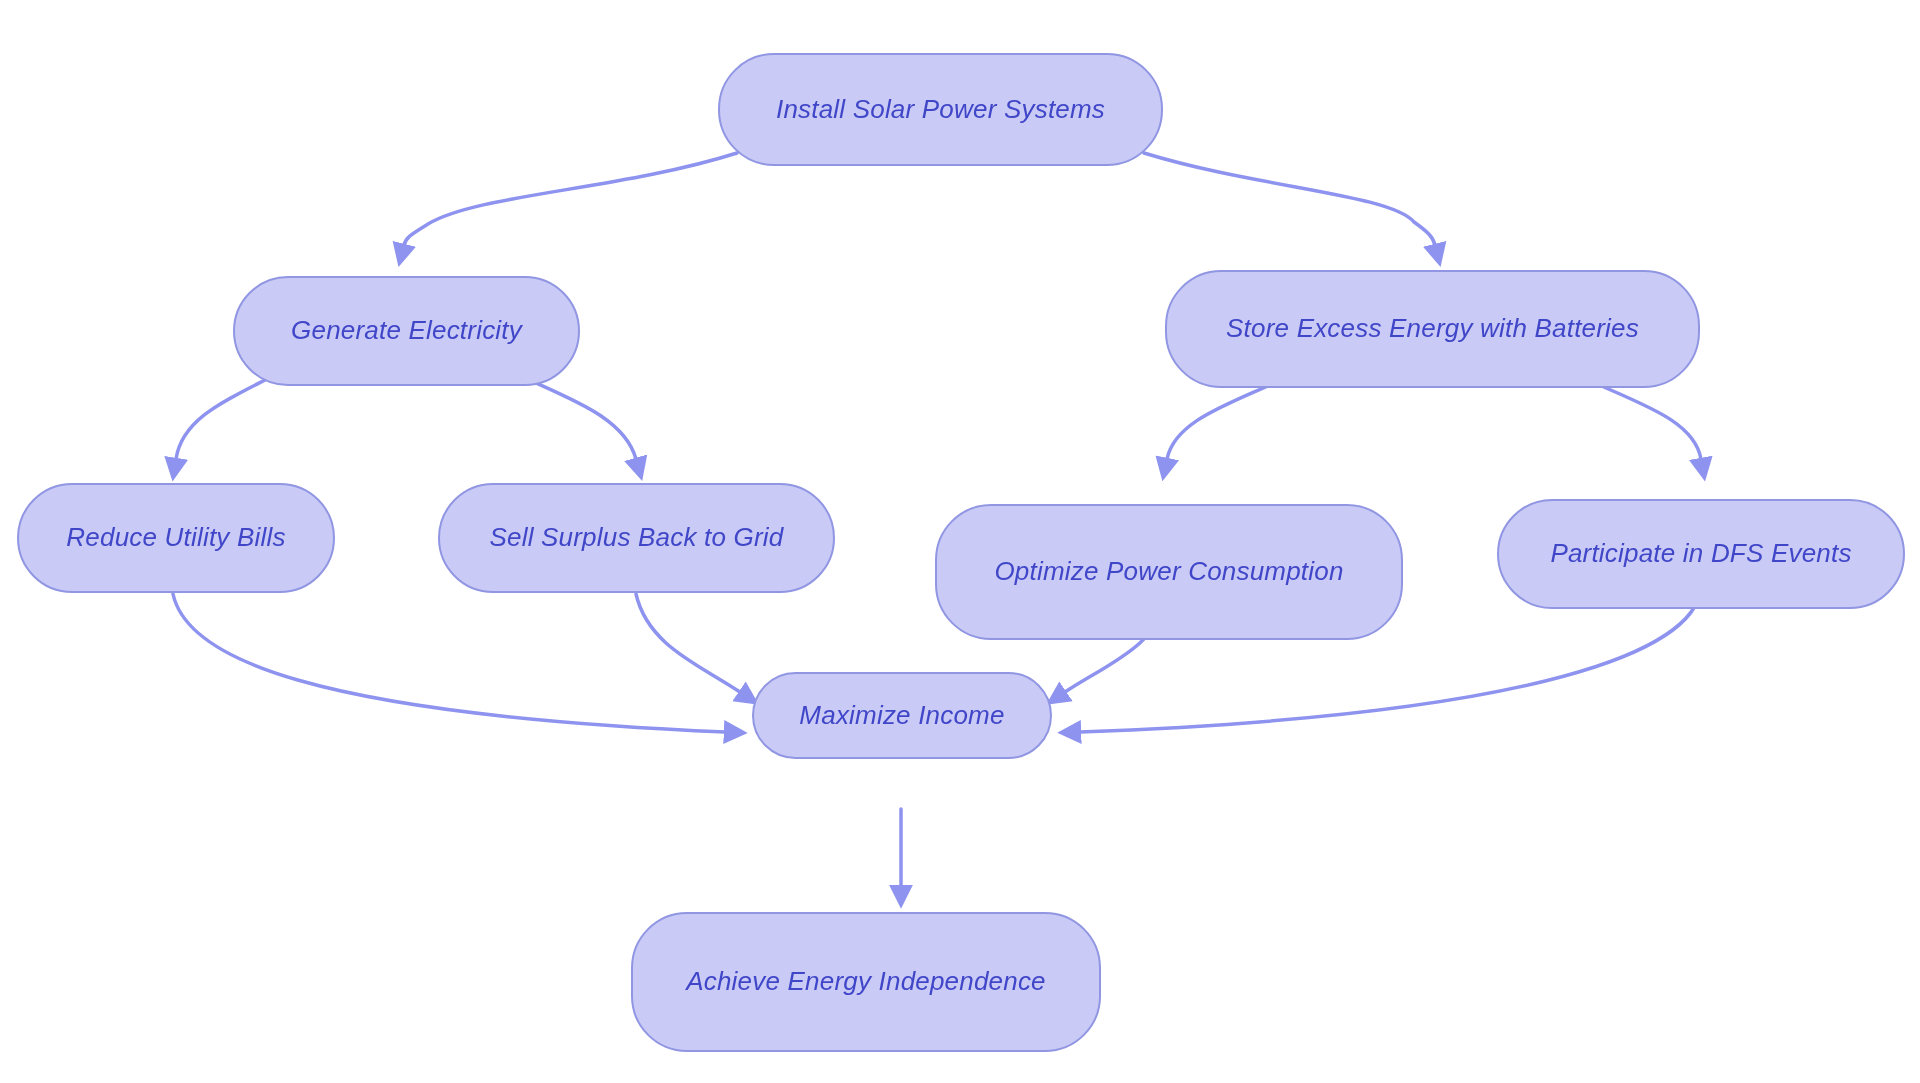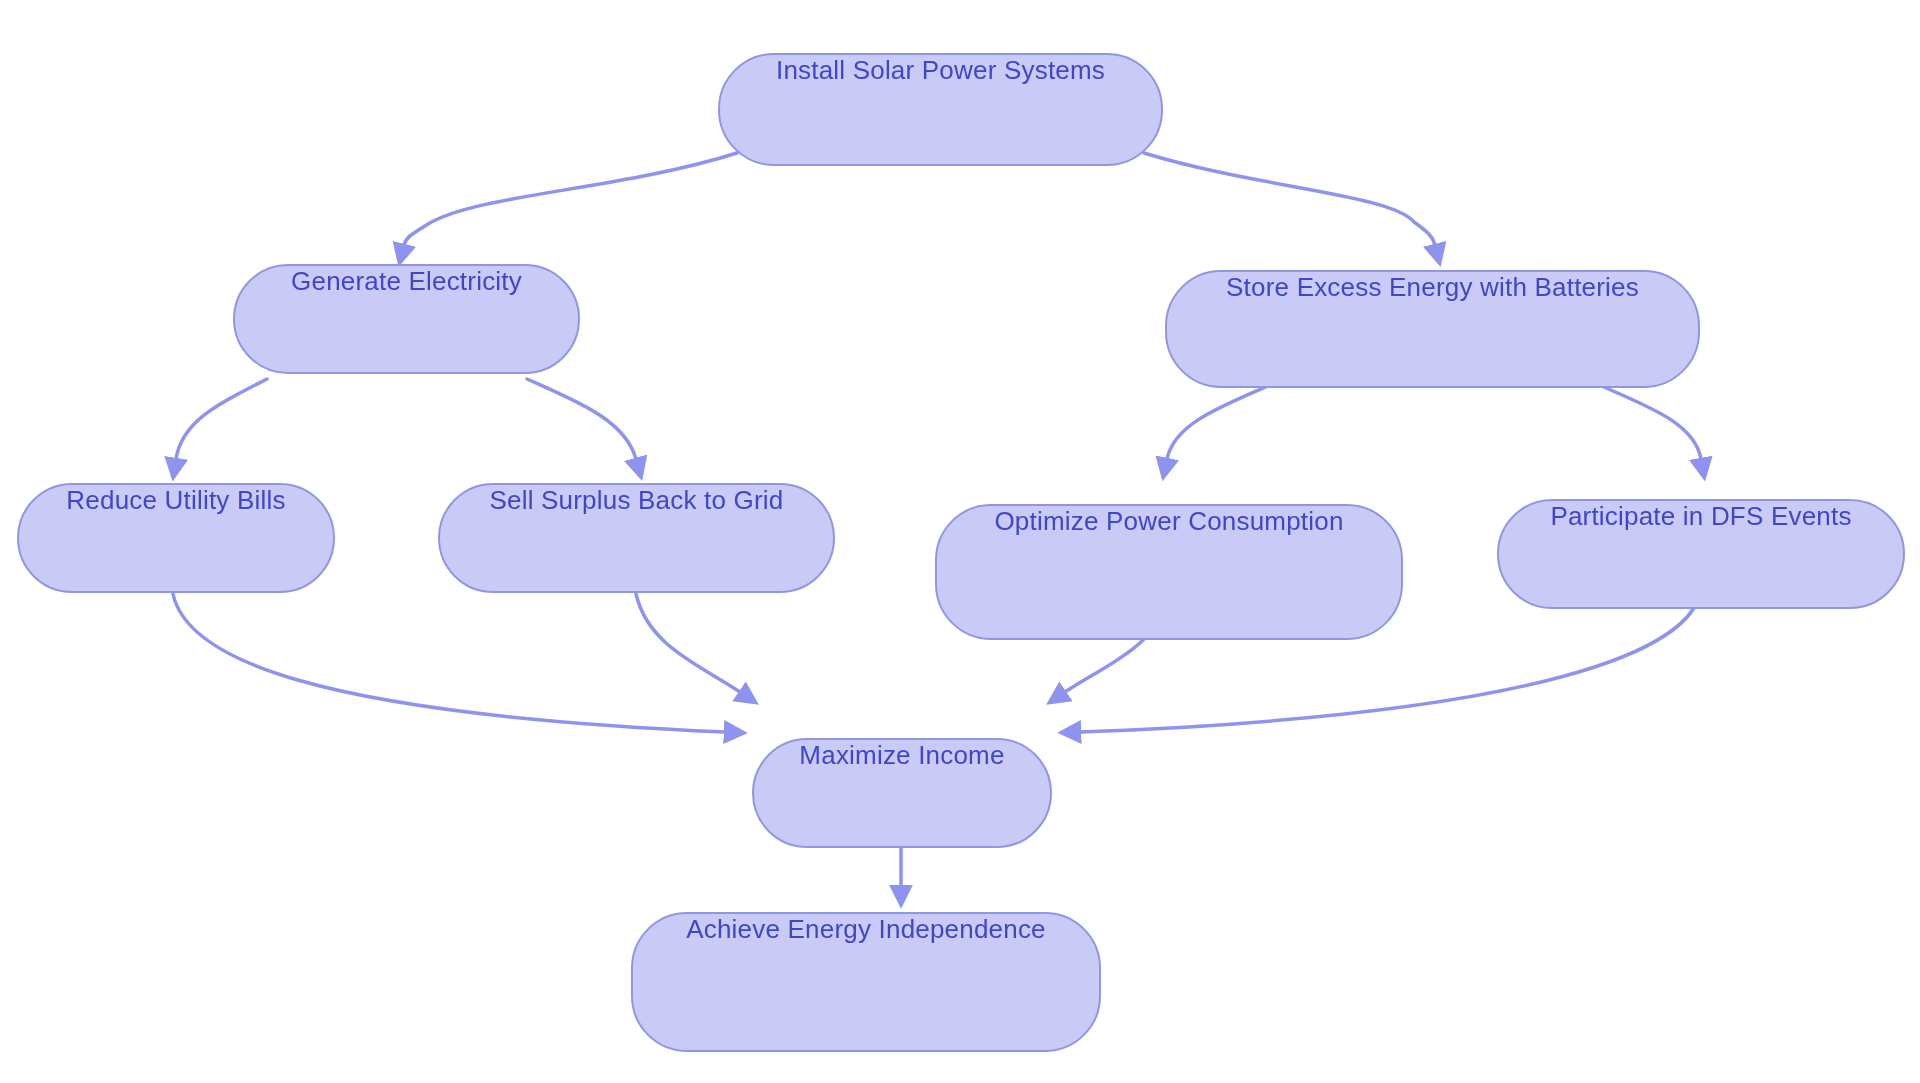--- a/index.html
+++ b/index.html
@@ -36,23 +36,24 @@
     stroke-width: 3.5;
     stroke-linecap: round;
   }
   .node {
     position: absolute;
     box-sizing: border-box;
     background: var(--node-fill);
     border: 2px solid var(--node-border);
     border-radius: 56px;
     display: flex;
-    align-items: flex-start;
+    align-items: center;
     justify-content: center;
     text-align: center;
+    font-style: italic;
   }
   .node-label {
     color: var(--node-text);
     font-size: 26px;
     line-height: 1.2;
     white-space: nowrap;
     letter-spacing: 0.2px;
   }
 </style>
 </head>
@@ -87,21 +88,21 @@
 
     <path class="edge" d="M 1700 594 C 1684 658, 1510 716, 1080 732" marker-end="url(#arrow)"></path>
 
     <path class="edge" d="M 901 809 L 901 886" marker-end="url(#arrow)"></path>
   </svg>
 
   <div class="node" style="left:718px; top:53px; width:445px; height:113px;">
     <span class="node-label">Install Solar Power Systems</span>
   </div>
 
-  <div class="node" style="left:233px; top:264px; width:347px; height:110px;">
+  <div class="node" style="left:233px; top:276px; width:347px; height:110px;">
     <span class="node-label">Generate Electricity</span>
   </div>
 
   <div class="node" style="left:1165px; top:270px; width:535px; height:118px;">
     <span class="node-label">Store Excess Energy with Batteries</span>
   </div>
 
   <div class="node" style="left:438px; top:483px; width:397px; height:110px;">
     <span class="node-label">Sell Surplus Back to Grid</span>
   </div>
@@ -111,21 +112,21 @@
   </div>
 
   <div class="node" style="left:935px; top:504px; width:468px; height:136px;">
     <span class="node-label">Optimize Power Consumption</span>
   </div>
 
   <div class="node" style="left:1497px; top:499px; width:408px; height:110px;">
     <span class="node-label">Participate in DFS Events</span>
   </div>
 
-  <div class="node" style="left:752px; top:738px; width:300px; height:110px;">
+  <div class="node" style="left:752px; top:672px; width:300px; height:87px;">
     <span class="node-label">Maximize Income</span>
   </div>
 
   <div class="node" style="left:631px; top:912px; width:470px; height:140px;">
     <span class="node-label">Achieve Energy Independence</span>
   </div>
 
 </div>
 
 </body></html>

